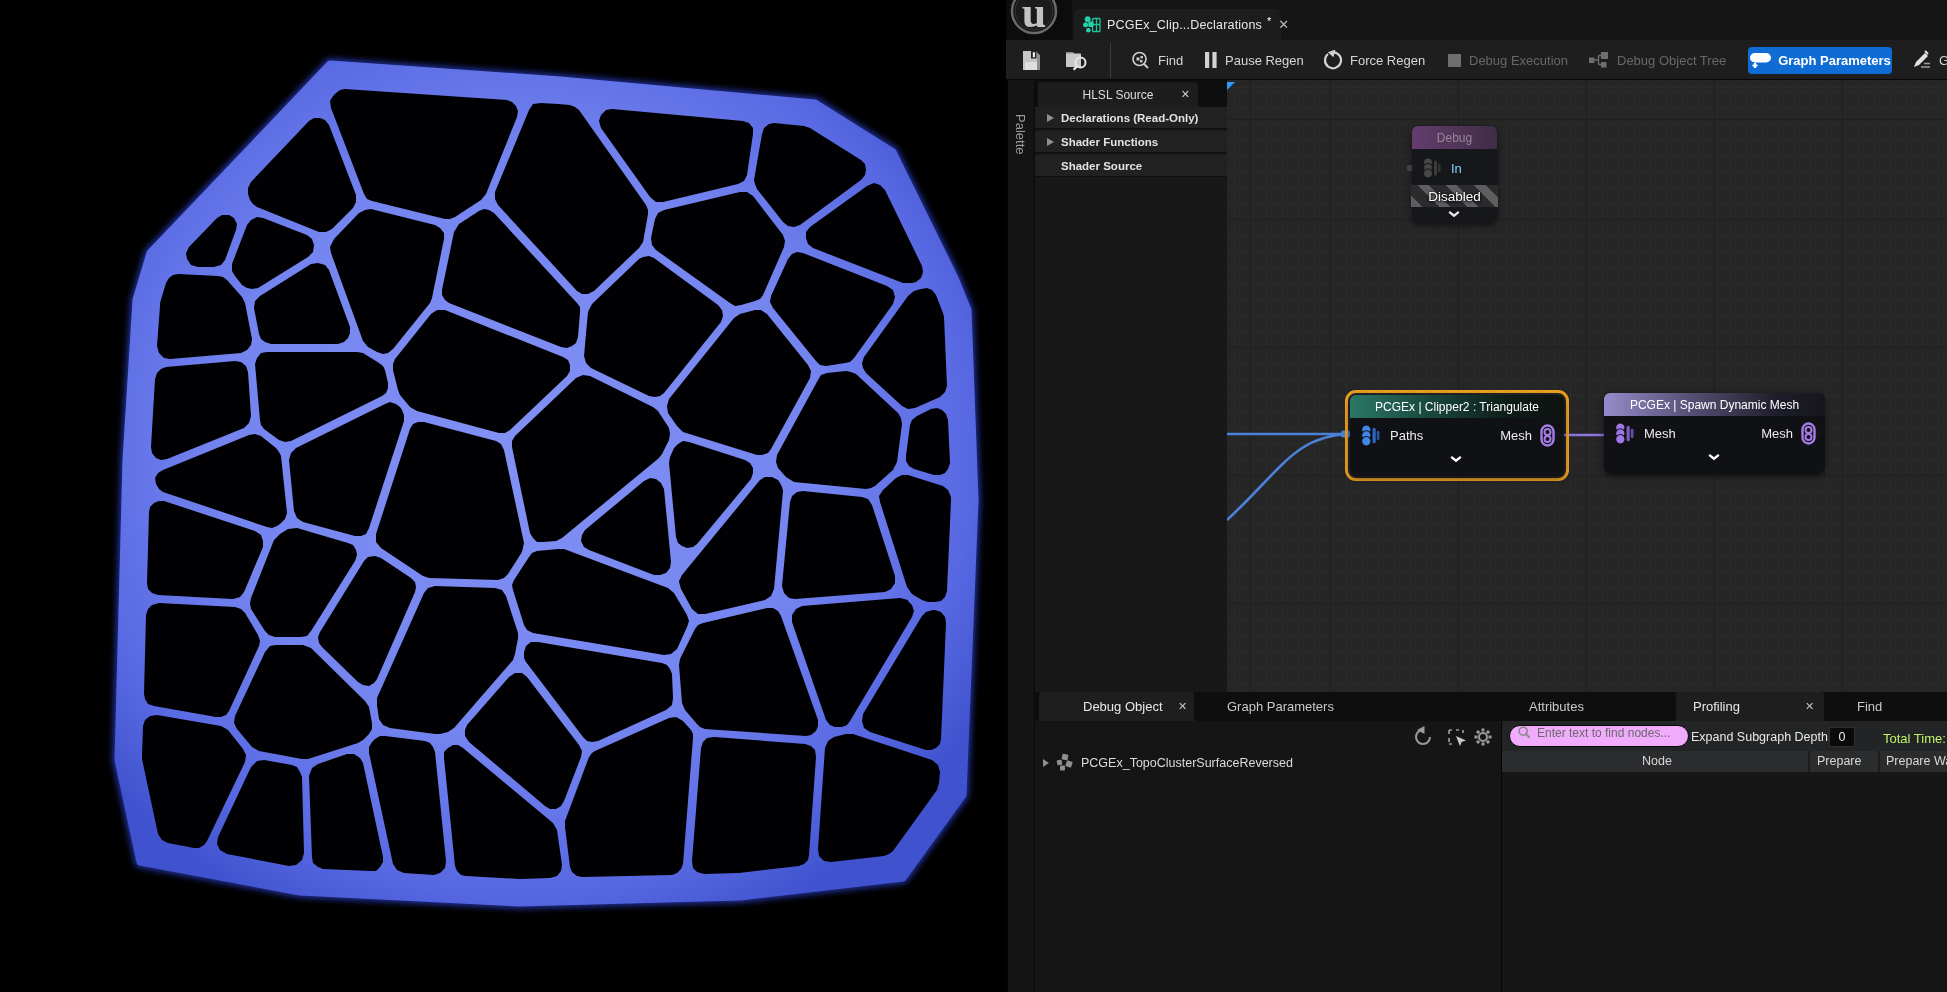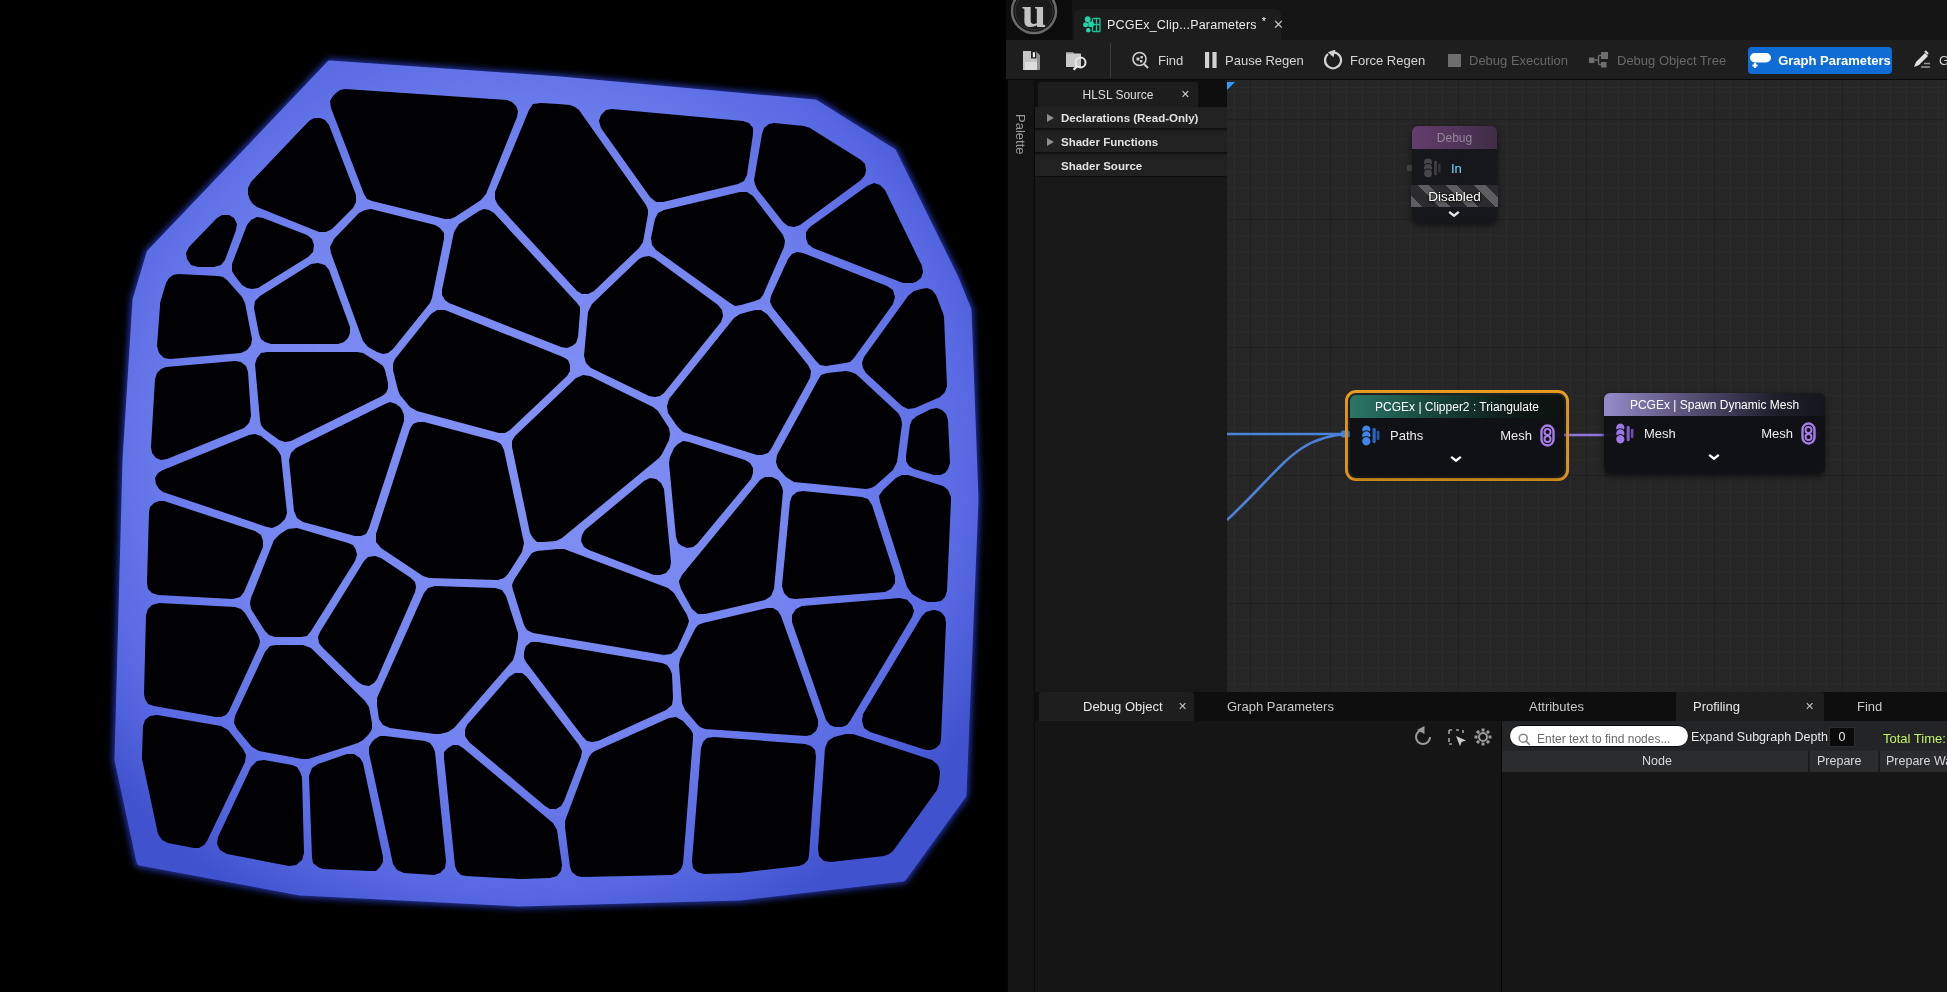--- a/index.html
+++ b/index.html
@@ -34,21 +34,21 @@
 .node{position:absolute;border-radius:7px;background:#111214f2;box-shadow:0 2px 6px #0009}
 .nhead{height:23px;border-radius:6px 6px 0 0;display:flex;align-items:center;justify-content:center;color:#fff;font-size:12.5px;font-weight:normal}
 .pinrow{position:absolute;display:flex;align-items:center;gap:8px;color:#ececec;font-size:13px}
 .chev{position:absolute;width:14px;height:8px}
 #bdock{position:absolute;left:29px;top:692px;width:912px;height:300px;background:#131313}
 #btabs{position:absolute;left:0;top:0;width:912px;height:29px;background:#0e0e0e}
 .btab{position:absolute;top:0;height:29px;display:flex;align-items:center;color:#c9c9c9;font-size:13px}
 .btab.act{background:#1e1e1e;border-radius:3px 3px 0 0;color:#e8e8e8}
 #bleft{position:absolute;left:0;top:29px;width:466px;height:271px;background:#151515}
 #bright{position:absolute;left:466px;top:29px;width:446px;height:271px;background:#161616;border-left:1px solid #060606}
-#srchbox{position:absolute;left:7px;top:4px;width:180px;height:22px;background:#ffffff;border:1px solid #090909;border-radius:11px;display:flex;align-items:flex-end;color:#6a6a6a;font-size:12.5px;overflow:hidden;white-space:nowrap}
+#srchbox{position:absolute;left:7px;top:4px;width:180px;height:22px;background:#f0abfc;border:1px solid #090909;border-radius:11px;display:flex;align-items:flex-start;color:#6a6a6a;font-size:12.5px;overflow:hidden;white-space:nowrap}
 #hdrrow{position:absolute;left:0;top:30px;width:446px;height:21px;background:#2b2c2e;color:#d8d8d8;font-size:12.5px;white-space:nowrap}
 #treerow{position:absolute;left:0;top:54px;width:466px;height:21px;display:flex;align-items:center;color:#dcdcdc;font-size:12.5px}
 svg{display:block}
 </style>
 </head>
 <body>
 <div id="viewport">
     <svg width="1006" height="992" viewBox="0 0 1006 992">
       <defs>
         <radialGradient id="bgrad" cx="0.47" cy="0.46" r="0.62">
@@ -78,21 +78,21 @@
 <div id="doctab">
  <svg width="20" height="20" style="margin-left:8px;flex:0 0 auto" viewBox="0 0 20 20">
   <g stroke="#1fc09a" stroke-width="1.3" fill="none">
             <path d="M10.5,3.5 h7.5 M10.5,3.5 v6 M14.5,3.5 v6 M10.5,9.5 h7.5 M18,3.5 v13 M10.5,9.5 v7 M14.5,9.5 v7 M10.5,16.5 h7.5"></path>
           </g>
   <circle cx="5.7" cy="4.2" r="2.9" fill="#23d3a8"></circle>
   <circle cx="3.6" cy="9.8" r="2.5" fill="#23d3a8"></circle>
   <circle cx="6.3" cy="15.3" r="2.3" fill="#23d3a8"></circle>
   <rect x="6.3" y="6.6" width="5.4" height="5.4" rx="1.2" fill="#23d3a8"></rect>
  </svg>
- <span class="ttl">PCGEx_Clip...Parameters</span>
+ <span class="ttl">PCGEx_Clip...Declarations</span>
         <span class="star">*</span>
         <span class="cls">✕</span>
 </div>
 </div>
 
 <div id="toolbar">
 <div class="titem" style="left:16px">
  <svg width="19" height="21" viewBox="0 0 19 21">
           <path d="M1,1 h12.5 L18,5.5 V20 H1 Z" fill="#c6c6c6"></path>
           <path d="M13.5,1 L18,5.5 V20 h-3 V1 Z" fill="#8f8f8f"></path>
@@ -302,20 +302,32 @@
     <path d="M40,5 h3 M47,5 h3 M54,5 v3 M40,5 v4 M40,13 v4 M40,19 h3"></path>
    </g>
    <path d="M47,11 l10,4.5 -4.4,1.4 -1.6,4.4 Z" fill="#c9c9c9"></path>
    <g fill="none" stroke="#9a9a9a">
     <circle cx="74" cy="12" r="4" stroke-width="2"></circle>
     <g stroke-width="3">
               <path d="M74,3.5 v3 M74,17.5 v3 M65.5,12 h3 M79.5,12 h3 M68,6 l2.1,2.1 M77.9,15.9 l2.1,2.1 M80,6 l-2.1,2.1 M70.1,15.9 l-2.1,2.1"></path>
             </g>
    </g>
   </svg>
+  <div id="treerow" style="top:31px">
+   <span style="width:0;height:0;border-left:6px solid #8f8f8f;border-top:4px solid transparent;border-bottom:4px solid transparent;margin-left:8px"></span>
+   <svg width="19" height="19" style="margin-left:6px" viewBox="0 0 19 19">
+    <g fill="#8f8f8f">
+              <rect x="7" y="1" width="6" height="6" rx="1" transform="rotate(10 10 4)"></rect>
+              <rect x="2" y="7" width="5" height="5" rx="1" transform="rotate(-12 4.5 9.5)"></rect>
+              <rect x="11" y="8" width="6" height="6" rx="1" transform="rotate(18 14 11)"></rect>
+              <rect x="5" y="12.5" width="5" height="5" rx="1"></rect>
+            </g>
+   </svg>
+   <span style="margin-left:7px">PCGEx_TopoClusterSurfaceReversed</span>
+  </div>
  </div>
  <div id="bright">
         <div style="position:absolute;left:0;top:0;width:446px;height:30px;background:#232426"></div>
   <div id="srchbox">
    <svg width="13" height="13" style="margin-left:8px" viewBox="0 0 13 13">
             <circle cx="5.2" cy="5.2" r="4" fill="none" stroke="#8a8a8a" stroke-width="1.6"></circle>
             <path d="M8.2,8.2 l3.6,3.6" stroke="#8a8a8a" stroke-width="1.8"></path>
           </svg>
    <span style="margin-left:6px;font-size:12px">Enter text to find nodes...</span>
   </div>

